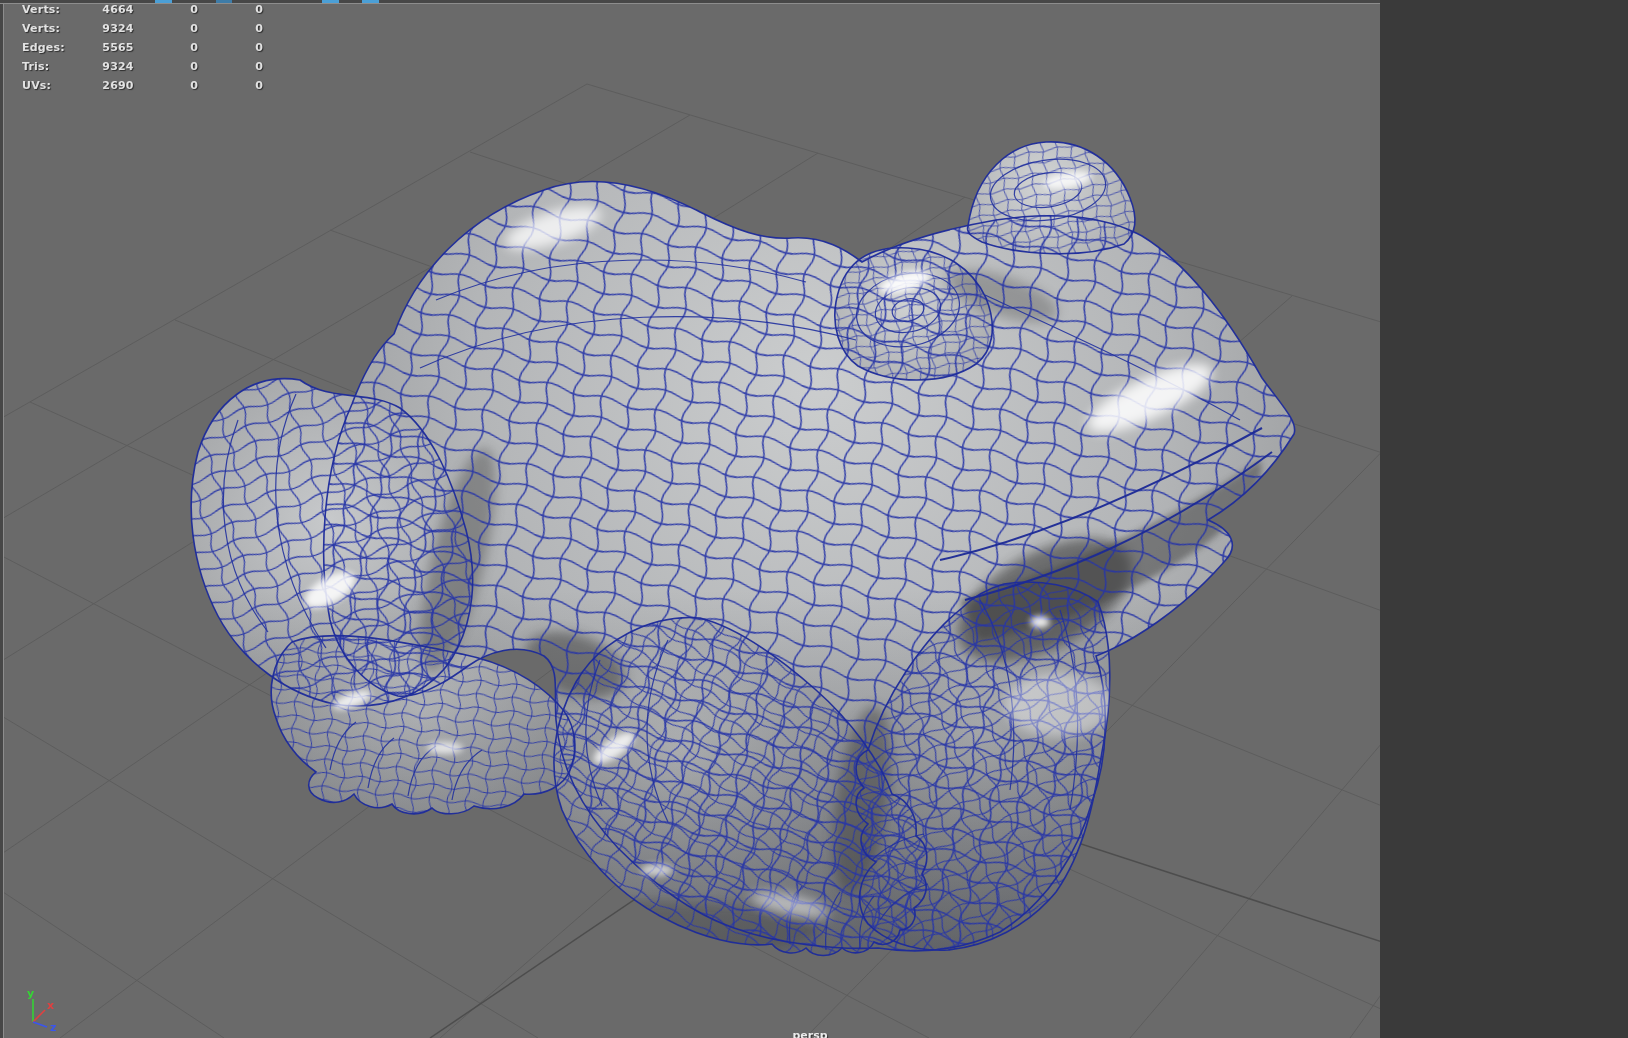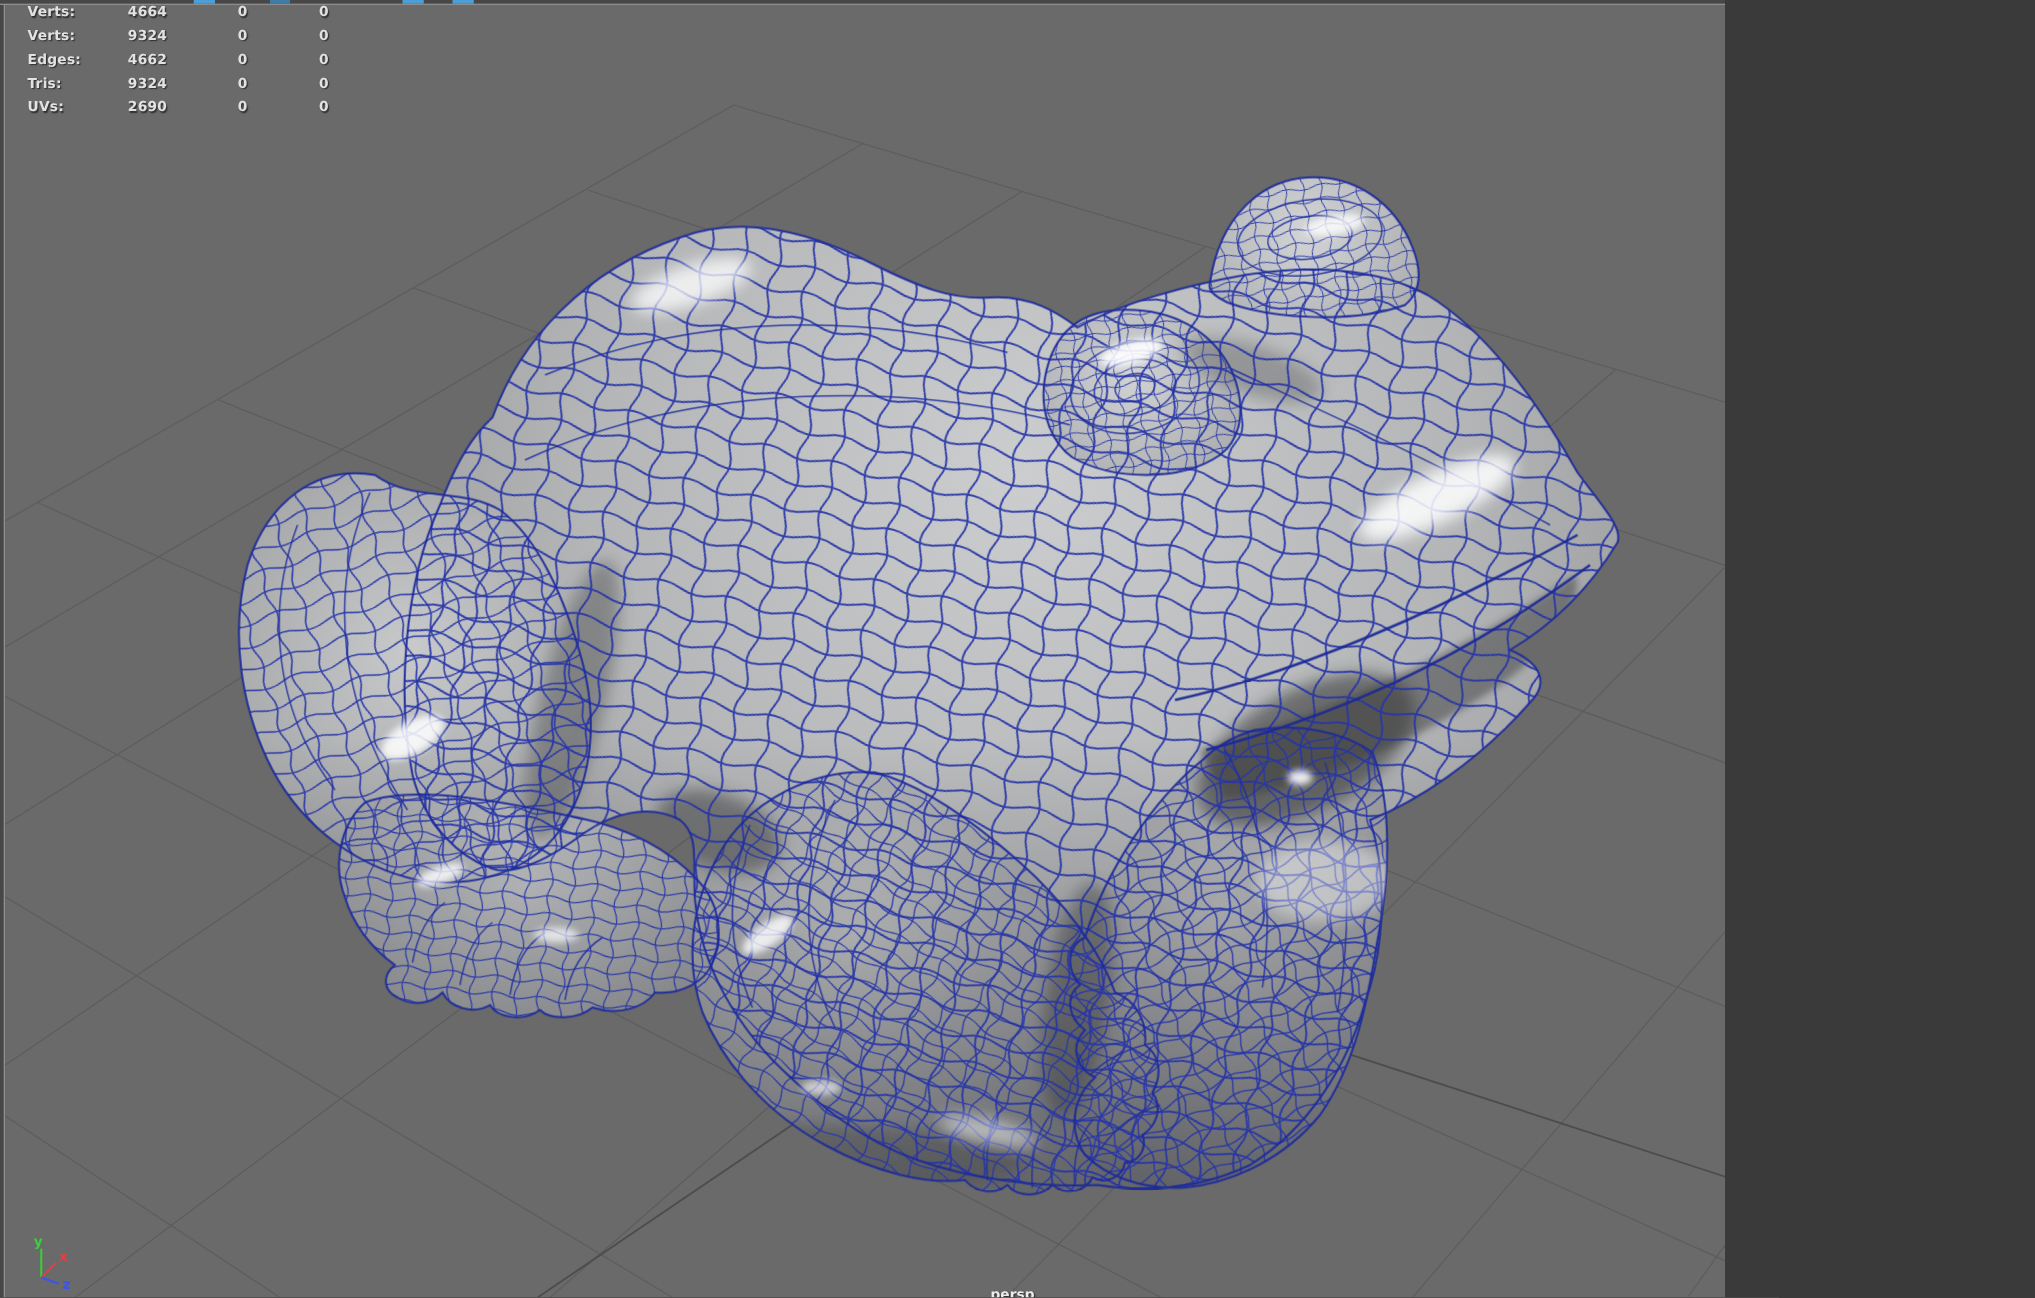--- a/index.html
+++ b/index.html
@@ -294,21 +294,21 @@
       <span class="hud-v3">0</span>
     </div>
     <div class="hud-row" style="top:22px;">
       <span class="hud-label">Verts:</span>
       <span class="hud-v1">9324</span>
       <span class="hud-v2">0</span>
       <span class="hud-v3">0</span>
     </div>
     <div class="hud-row" style="top:41px;">
       <span class="hud-label">Edges:</span>
-      <span class="hud-v1">4662</span>
+      <span class="hud-v1">5565</span>
       <span class="hud-v2">0</span>
       <span class="hud-v3">0</span>
     </div>
     <div class="hud-row" style="top:60px;">
       <span class="hud-label">Tris:</span>
       <span class="hud-v1">9324</span>
       <span class="hud-v2">0</span>
       <span class="hud-v3">0</span>
     </div>
     <div class="hud-row" style="top:79px;">

